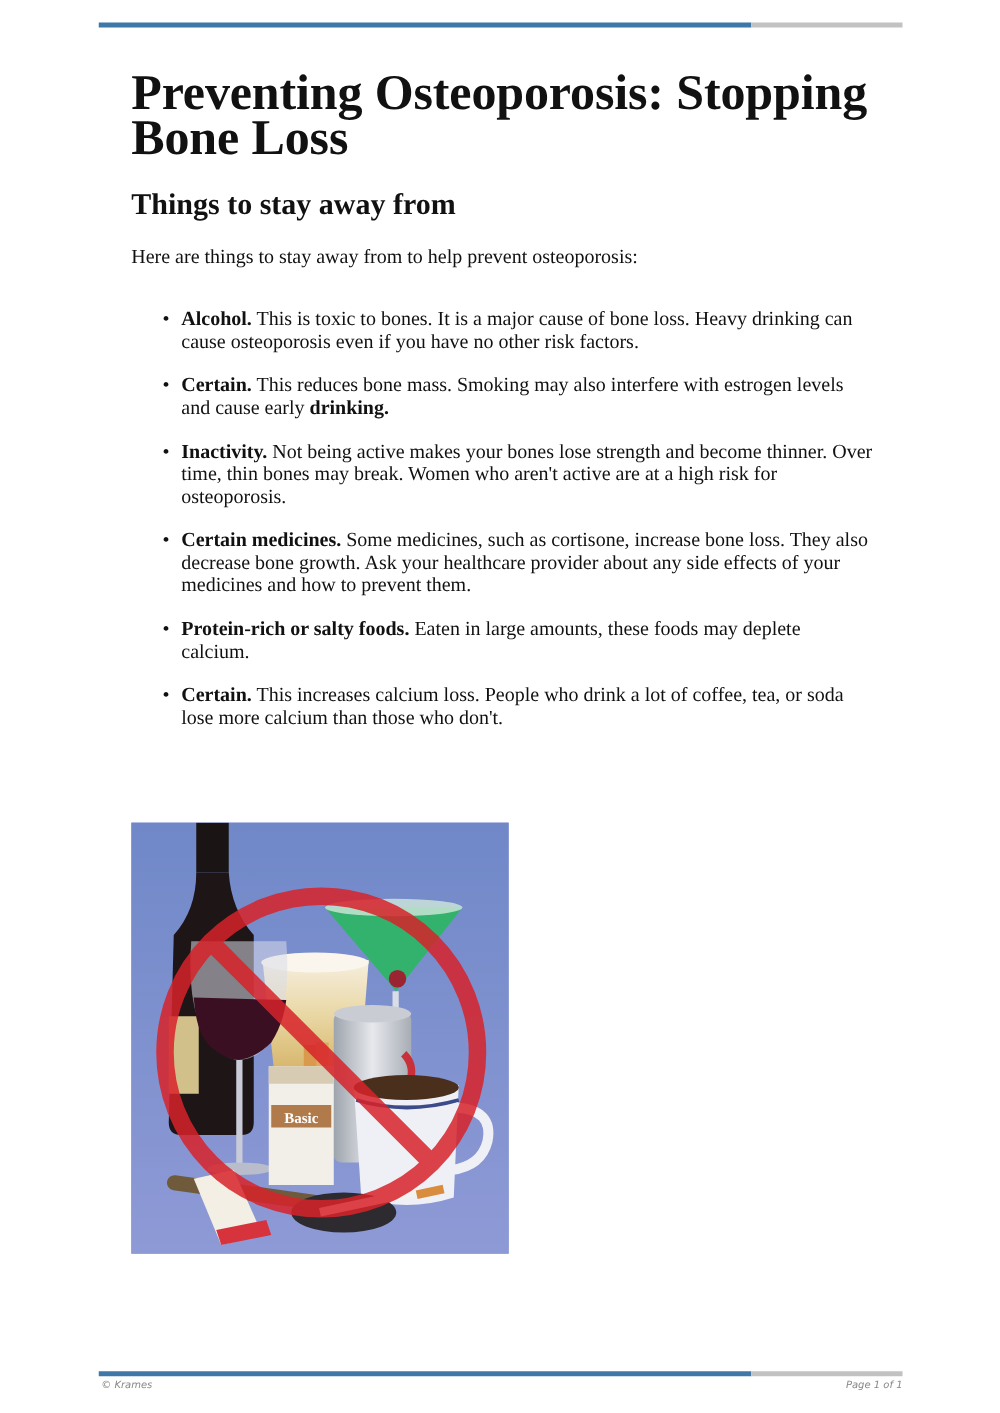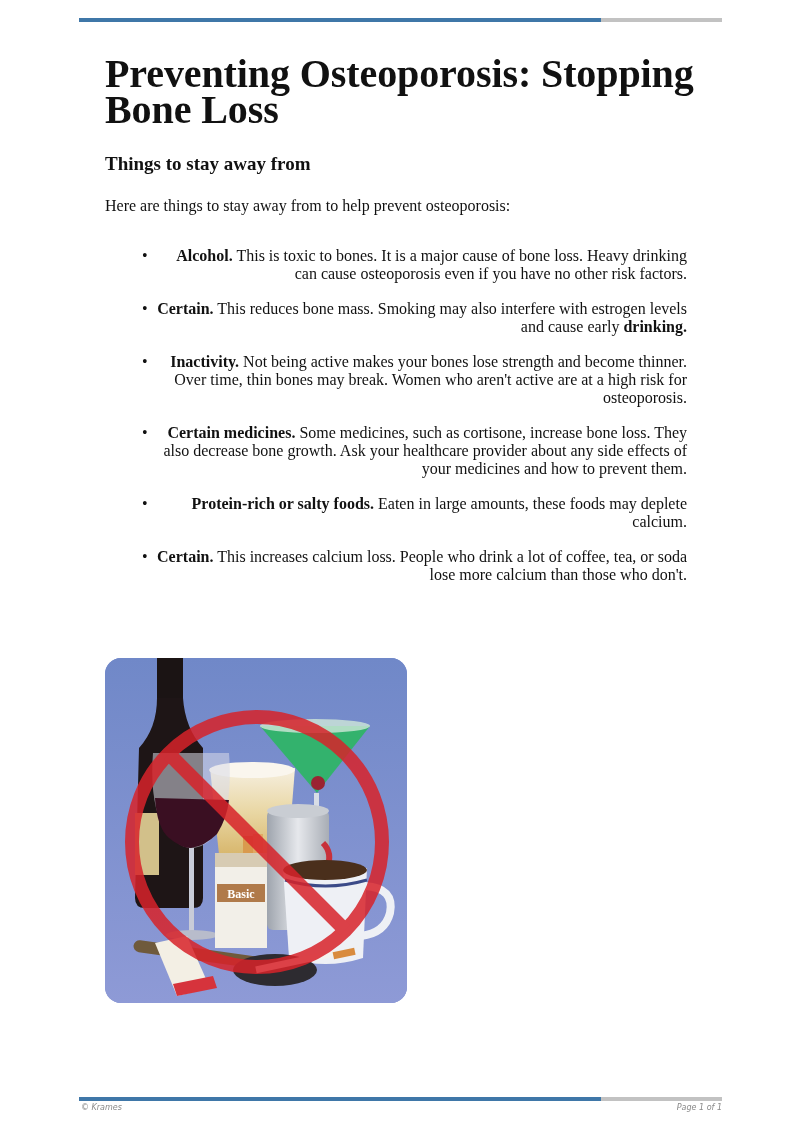--- a/index.html
+++ b/index.html
@@ -6,26 +6,26 @@
     body { width: 800px; height: 1130px; position: relative; overflow: hidden; font-family: "Liberation Serif", serif; color: #111; }
     .bar { position: absolute; left: 79px; width: 643px; height: 4px; display: flex; }
     .bar .blue { width: 522px; background: #3f77a8; height: 100%; }
     .bar .grey { flex: 1; background: #c2c2c2; height: 100%; }
     .bar.top { top: 18px; }
     .bar.bottom { top: 1097px; }
     .content { position: absolute; left: 105px; top: 56px; width: 600px; }
     h1 { font-size: 40px; line-height: 36px; font-weight: bold; margin: 0 0 22px 0; letter-spacing: -0.1px; }
     p { font-size: 16px; line-height: 18px; margin: 0; }
     .intro { margin-bottom: 22px; }
-    h2 { font-size: 19px; line-height: 28px; font-weight: bold; margin: 0 0 19px 0; }
+    h2 { font-size: 24px; line-height: 28px; font-weight: bold; margin: 0 0 19px 0; }
     .lead { margin-bottom: 32px; }
-    ul { list-style: none; margin: 12px; padding: 0 0 0 40px; text-align: right; }
+    ul { list-style: none; margin: 0; padding: 0 0 0 40px; }
     ul li { position: relative; font-size: 16px; line-height: 18px; margin-bottom: 17px; padding-right: 6px; }
     ul li::before { content: "\2022"; position: absolute; left: -15px; top: 0; font-size: 16px; }
-    .figure { position: absolute; left: 105px; top: 658px; width: 302px; height: 345px; overflow: hidden; background: #7e8fcf; border-radius: 16px; }
+    .figure { position: absolute; left: 105px; top: 658px; width: 302px; height: 345px; overflow: hidden; background: #7e8fcf; }
     .footer { position: absolute; top: 1103px; left: 79px; width: 643px; font-family: "DejaVu Sans", sans-serif; font-style: italic; font-size: 8px; color: #888; }
     .footer .left { position: absolute; left: 2px; }
     .footer .right { position: absolute; right: 0; }
   </style>
 </head>
 <body>
 
 <div class="bar top">
   <div class="blue"></div>
   <div class="grey"></div>

